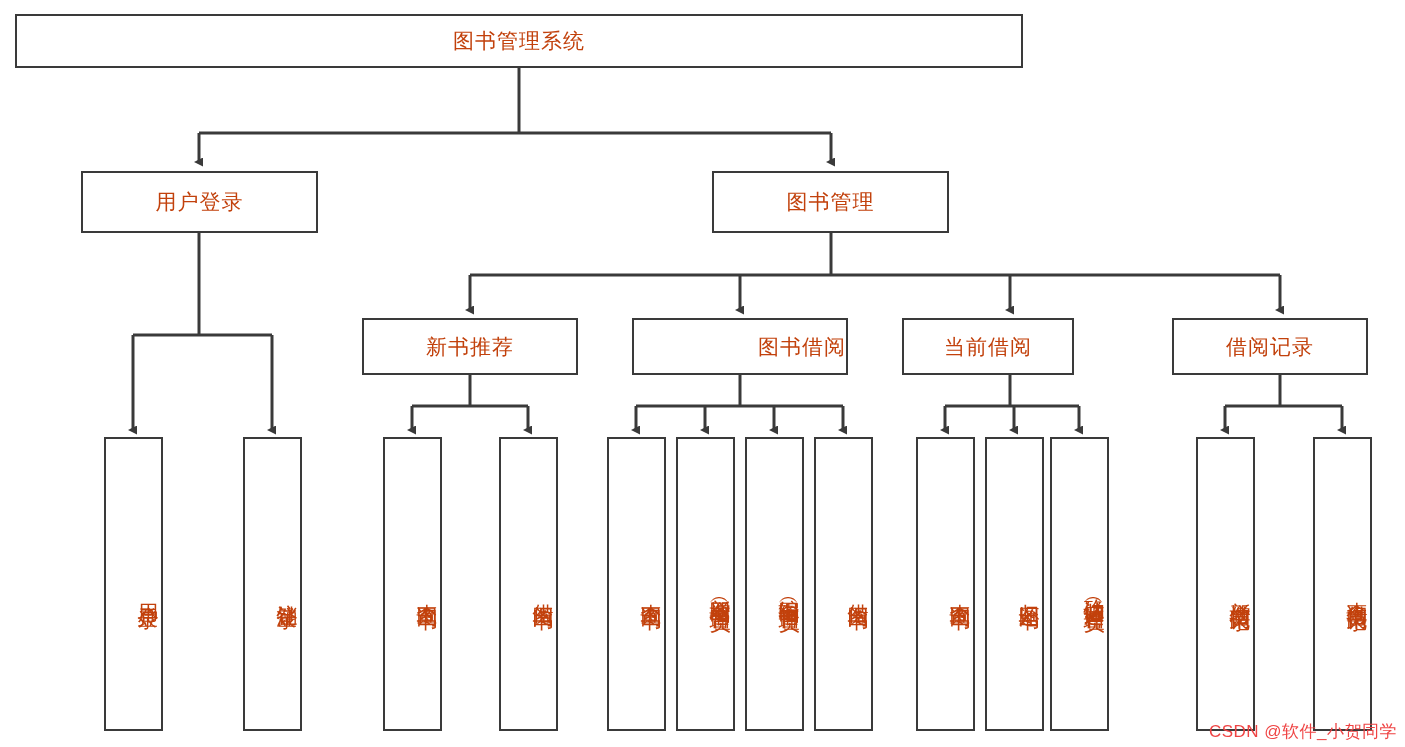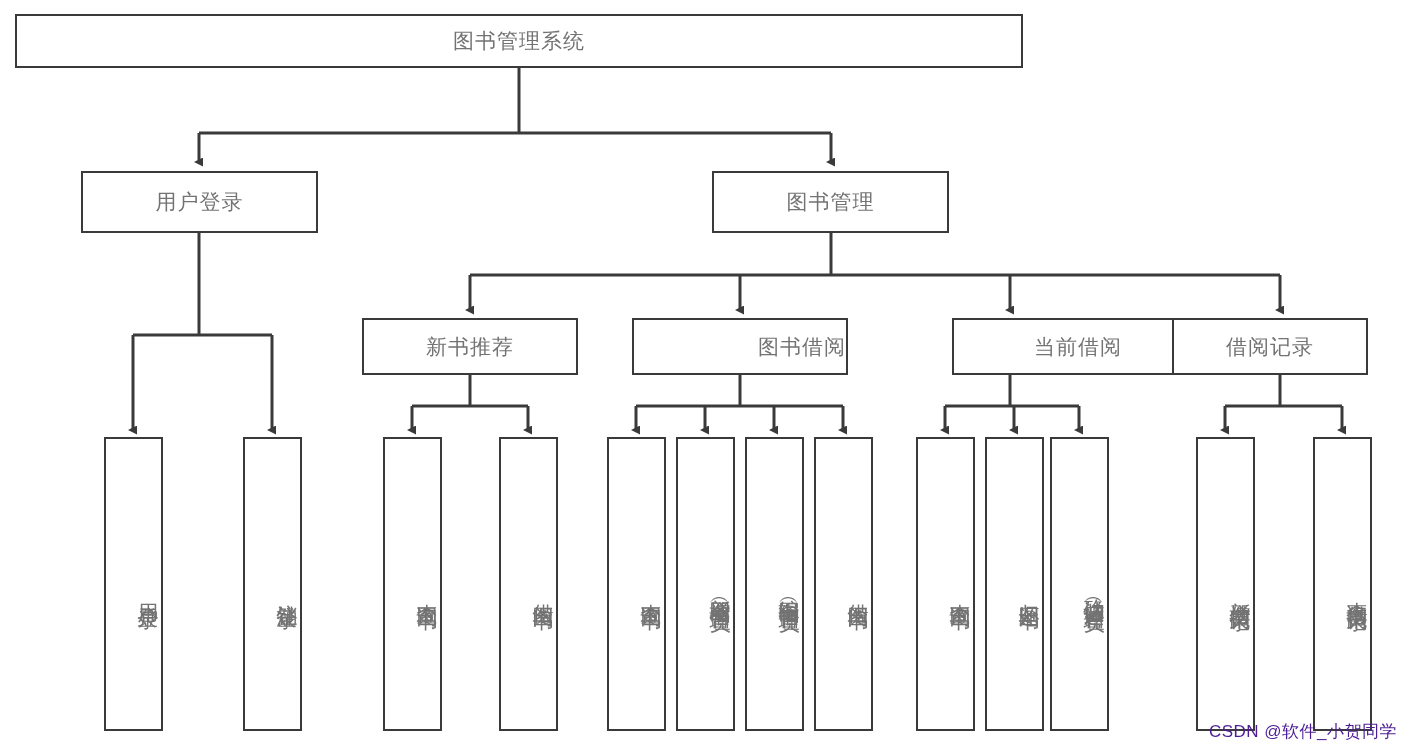--- a/index.html
+++ b/index.html
@@ -27,21 +27,21 @@
     pointer-events: none;
   }
   .node {
     position: absolute;
     box-sizing: border-box;
     background: #ffffff;
     border: 2px solid #3a3a3a;
     display: flex;
     align-items: center;
     justify-content: center;
-    color: #737373;
+    color: #c2410c;
   }
   .node.horizontal {
     font-size: 21px;
     letter-spacing: 1px;
     line-height: 1.2;
     white-space: nowrap;
   }
   .node.vertical {
     writing-mode: vertical-rl;
     text-orientation: upright;
@@ -55,21 +55,21 @@
   .node.vertical .vlabel {
     writing-mode: vertical-rl;
     text-orientation: upright;
     display: block;
   }
   .watermark {
     position: absolute;
     right: 8px;
     bottom: 4px;
     font-size: 17px;
-    color: #4c1d95;
+    color: #ef4444;
     white-space: nowrap;
     letter-spacing: 0.5px;
   }
 </style>
 </head>
 <body>
 
 <div id="diagram-root">
 
   <svg id="connectors" viewBox="0 0 1405 747" xmlns="http://www.w3.org/2000/svg">
@@ -134,21 +134,21 @@
   <div class="node horizontal" style="left:712px; top:171px; width:237px; height:62px;">
     <span>图书管理</span>
   </div>
 
   <div class="node horizontal" style="left:362px; top:318px; width:216px; height:57px;">
     <span>新书推荐</span>
   </div>
   <div class="node horizontal" style="left:632px; top:318px; width:216px; height:57px;justify-content:flex-end;">
     <span>图书借阅</span>
   </div>
-  <div class="node horizontal" style="left:952px; top:318px; width:252px; height:57px;text-align:center;">
+  <div class="node horizontal" style="left:902px; top:318px; width:172px; height:57px;text-align:center;">
     <span>当前借阅</span>
   </div>
   <div class="node horizontal" style="left:1172px; top:318px; width:196px; height:57px;">
     <span>借阅记录</span>
   </div>
 
   <div class="node vertical" style="left:104px; top:437px; width:59px; height:294px;">
     <span class="vlabel">用户登录</span>
   </div>
   <div class="node vertical" style="left:243px; top:437px; width:59px; height:294px;">

